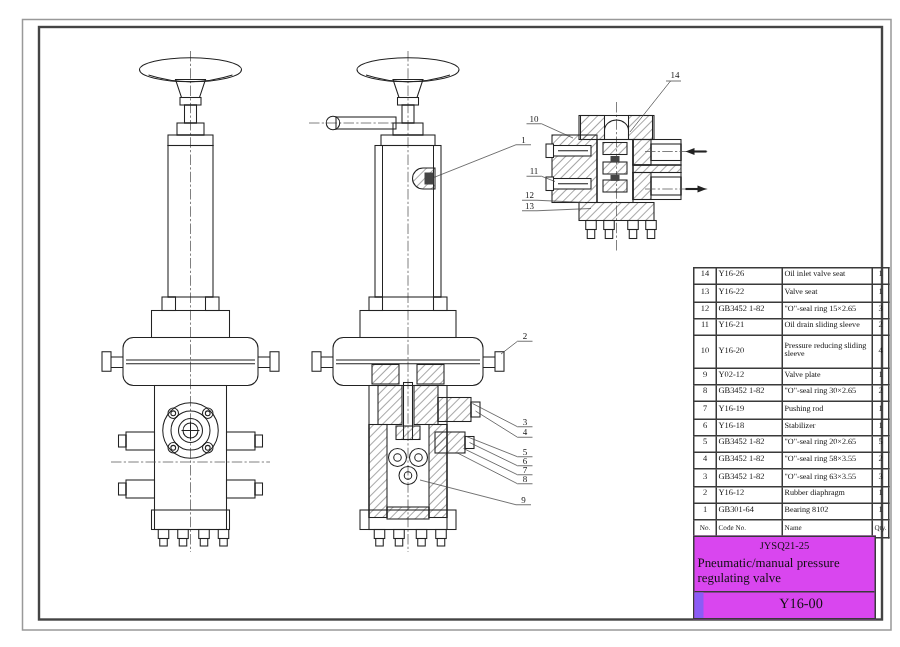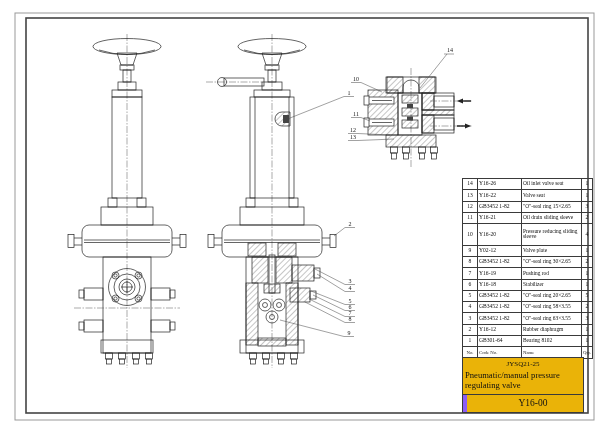--- a/index.html
+++ b/index.html
@@ -15,27 +15,27 @@
   .parts td{border:1px solid #3a3a3a;height:10.3px;padding:0 1px;line-height:1.05;
     overflow:hidden;white-space:normal;}
   .parts td.c-no{width:12px;text-align:center;}
   .parts td.c-code{width:41px;}
   .parts td.c-name{width:57px;font-size:5.4px;}
   .parts td.c-qty{width:8px;text-align:center;}
   .parts tr.dbl td{height:20.5px;}
   .parts tr.hdr td{font-size:4.8px;color:#222;}
   
   .tblock{position:absolute;left:462px;top:357px;width:120px;height:54px;
-    border:1px solid #3a3a3a;background:#eab308;color:#111;}
+    border:1px solid #3a3a3a;background:#d946ef;color:#111;}
   .tb-model{height:12px;text-align:center;font-size:7px;line-height:13px;}
   .tb-name{height:23px;font-size:8.6px;line-height:1.22;padding:0 2px;}
   .tb-row{position:absolute;left:0;right:0;bottom:0;height:17px;border-top:1px solid #3a3a3a;
     display:flex;}
   .tb-label{width:64px;font-size:9px;line-height:17px;padding-left:2px;}
-  .tb-no{flex:1;border-left:4px solid #8b5cf6;text-align:center;font-size:9.5px;line-height:17px;padding-left:16px;}
+  .tb-no{flex:1;border-left:6px solid #8b5cf6;text-align:center;font-size:9.5px;line-height:17px;padding-left:16px;}
 </style>
 </head>
 <body>
 
 <div class="sheet">
 
 <svg width="600" height="431" viewBox="0 0 600 431">
   <defs>
     <pattern id="h" width="4" height="4" patternUnits="userSpaceOnUse" patternTransform="rotate(45)">
       <line x1="0" y1="0" x2="0" y2="4" stroke="#3a3a3a" stroke-width="0.6"></line>

